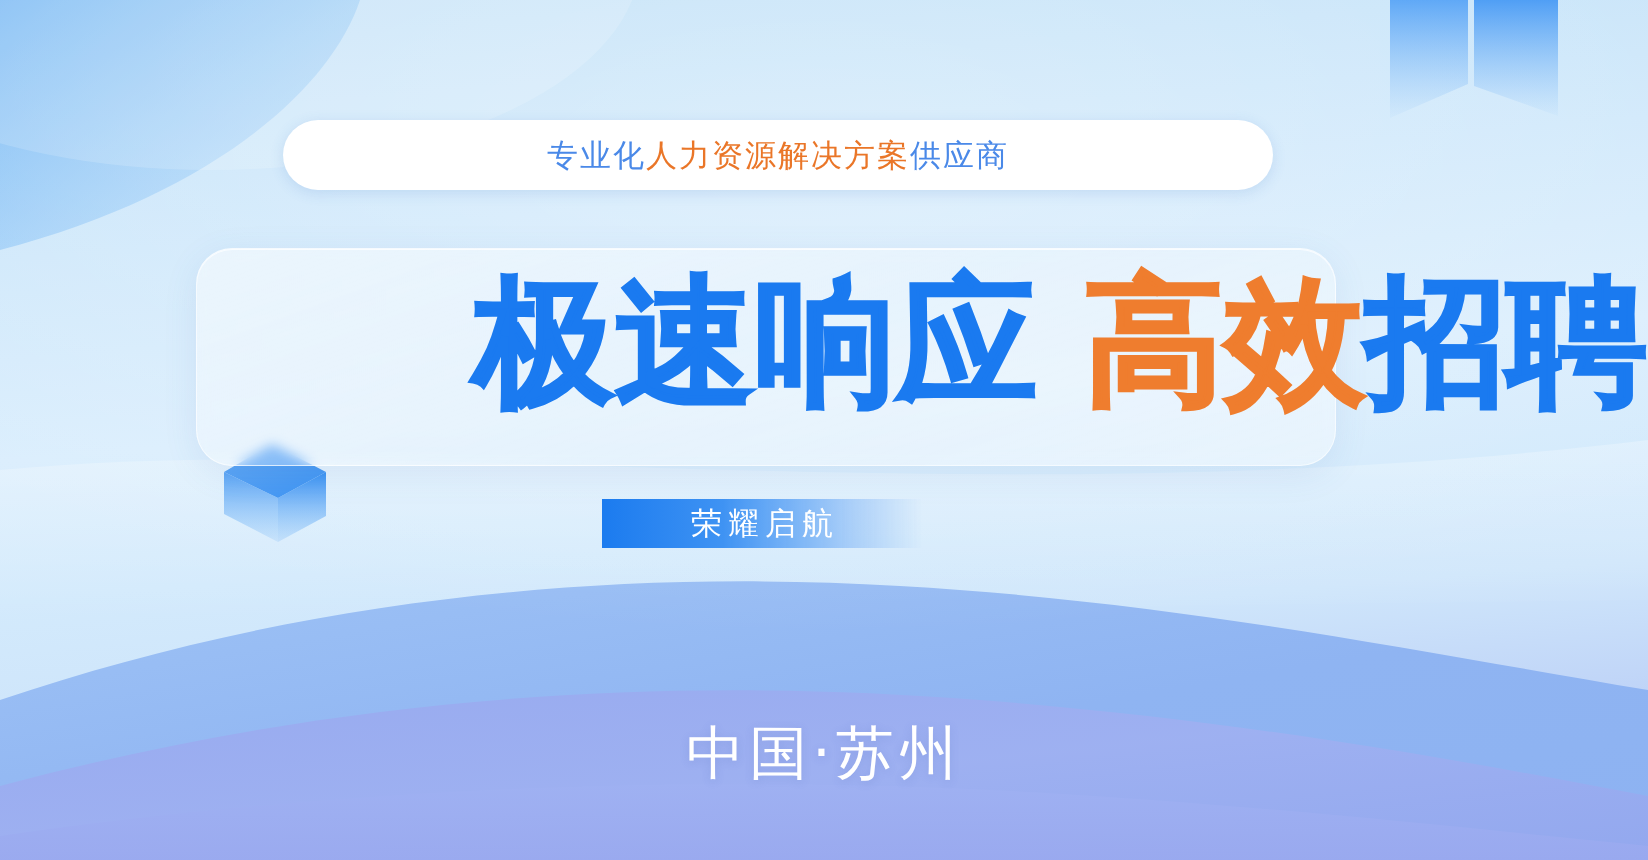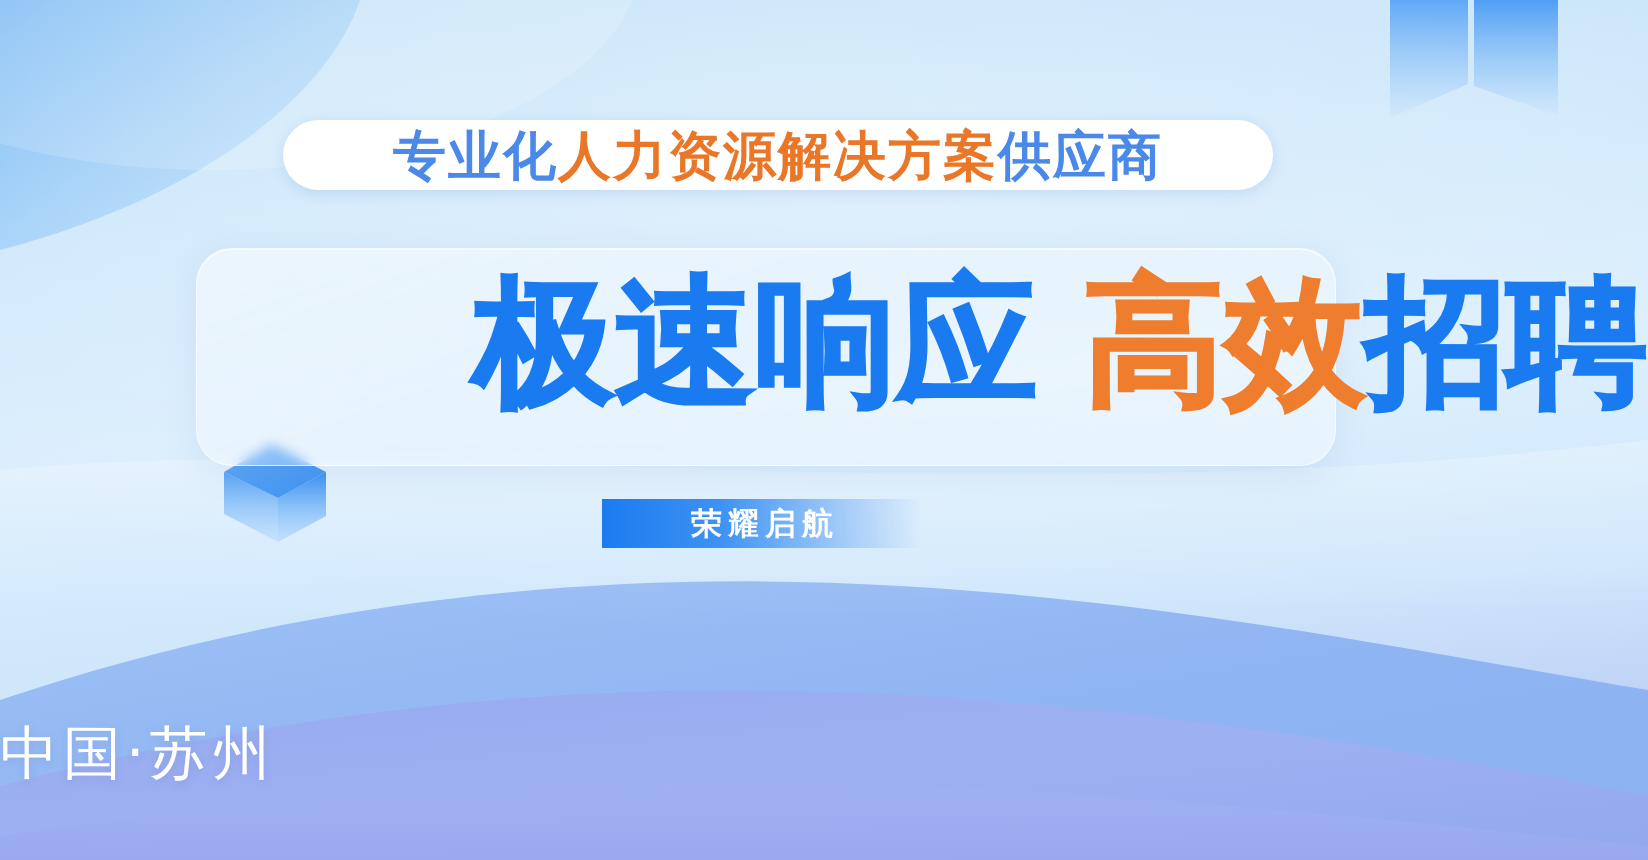--- a/index.html
+++ b/index.html
@@ -34,22 +34,22 @@
     position:absolute;
     left:283px; top:120px;
     width:990px; height:70px;
     background:#ffffff;
     border-radius:38px;
     box-shadow:0 3px 14px rgba(60,120,200,.16);
     display:flex; align-items:center; justify-content:center;
     white-space:nowrap;
   }
   .pill-text{
-    font-size:53px;
-    font-weight:700;
+    font-size:31px;
+    font-weight:400;
     letter-spacing:2px;
     line-height:1;
     font-family:"DejaVu Sans","Liberation Sans",sans-serif;
   }
   .pill-text .seg-blue  { color:#4a89e8; }
   .pill-text .seg-orange{ color:#ea7628; }
 
   
   .glass{
     position:absolute;
@@ -86,32 +86,33 @@
   .ribbon{
     position:absolute;
     left:602px; top:499px;
     width:320px; height:49px;
     background:linear-gradient(90deg, #1b7bef 0%, #3f93f3 38%, rgba(120,176,245,.55) 76%, rgba(168,206,247,0) 100%);
     display:flex; align-items:center; justify-content:center;
   }
   .ribbon-text{
     color:#ffffff;
     font-size:31px;
-    font-weight:700;
+    font-weight:400;
     letter-spacing:6px;
     text-indent:6px;
     font-family:"DejaVu Sans","Liberation Sans",sans-serif;
     line-height:1;
   }
 
   
   .location{
     position:absolute;
     left:0; top:724px;
     width:1648px;
+    text-align:center;
     color:#ffffff;
     font-size:58px;
     font-weight:400;
     letter-spacing:5px;
     line-height:1;
     font-family:"DejaVu Sans","Liberation Sans",sans-serif;
     text-shadow:0 2px 10px rgba(60,90,180,.18);
   }
 
   

